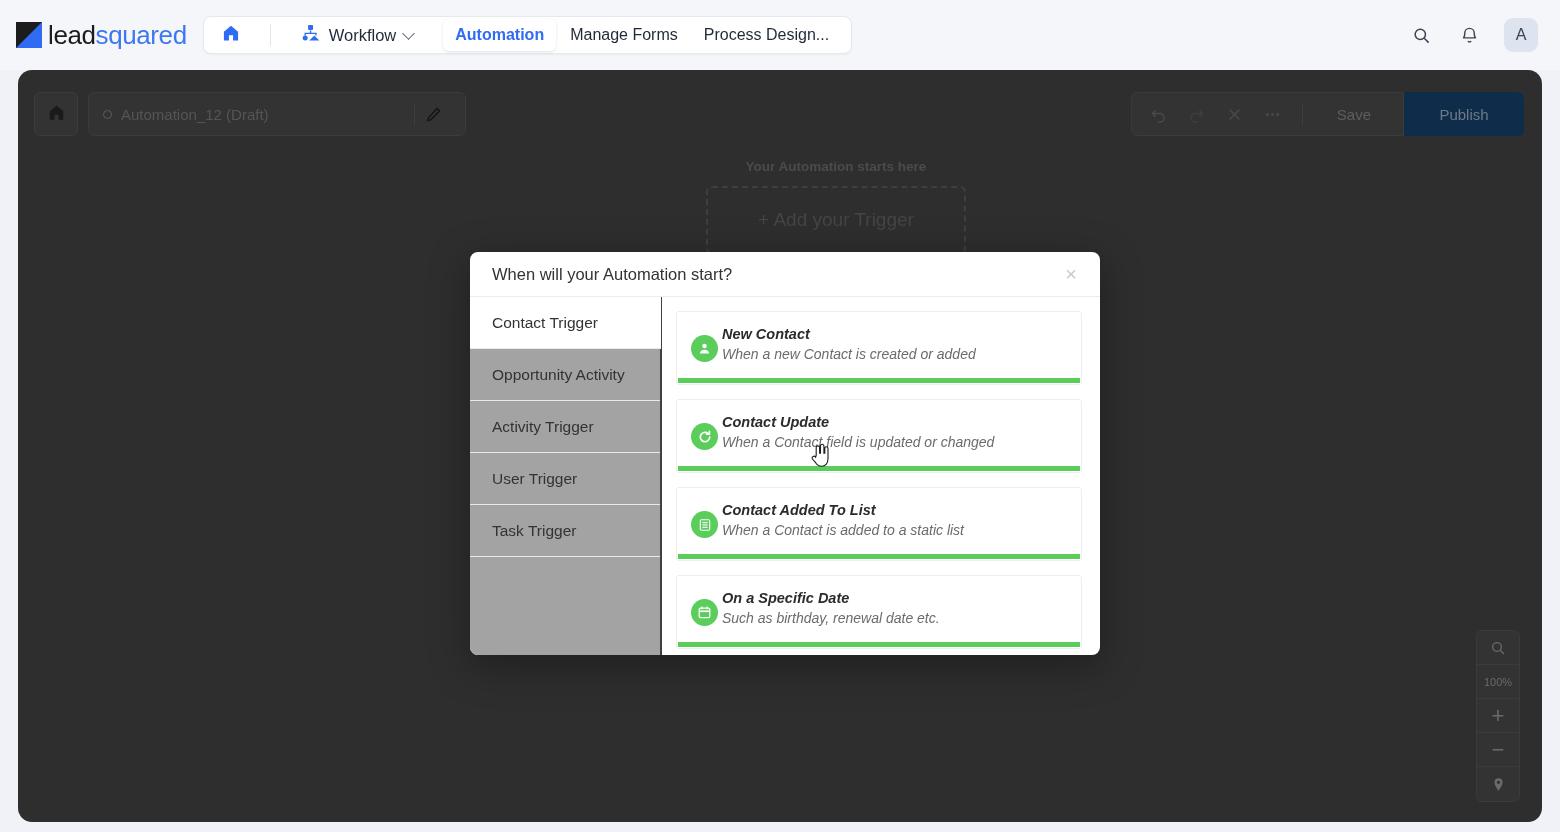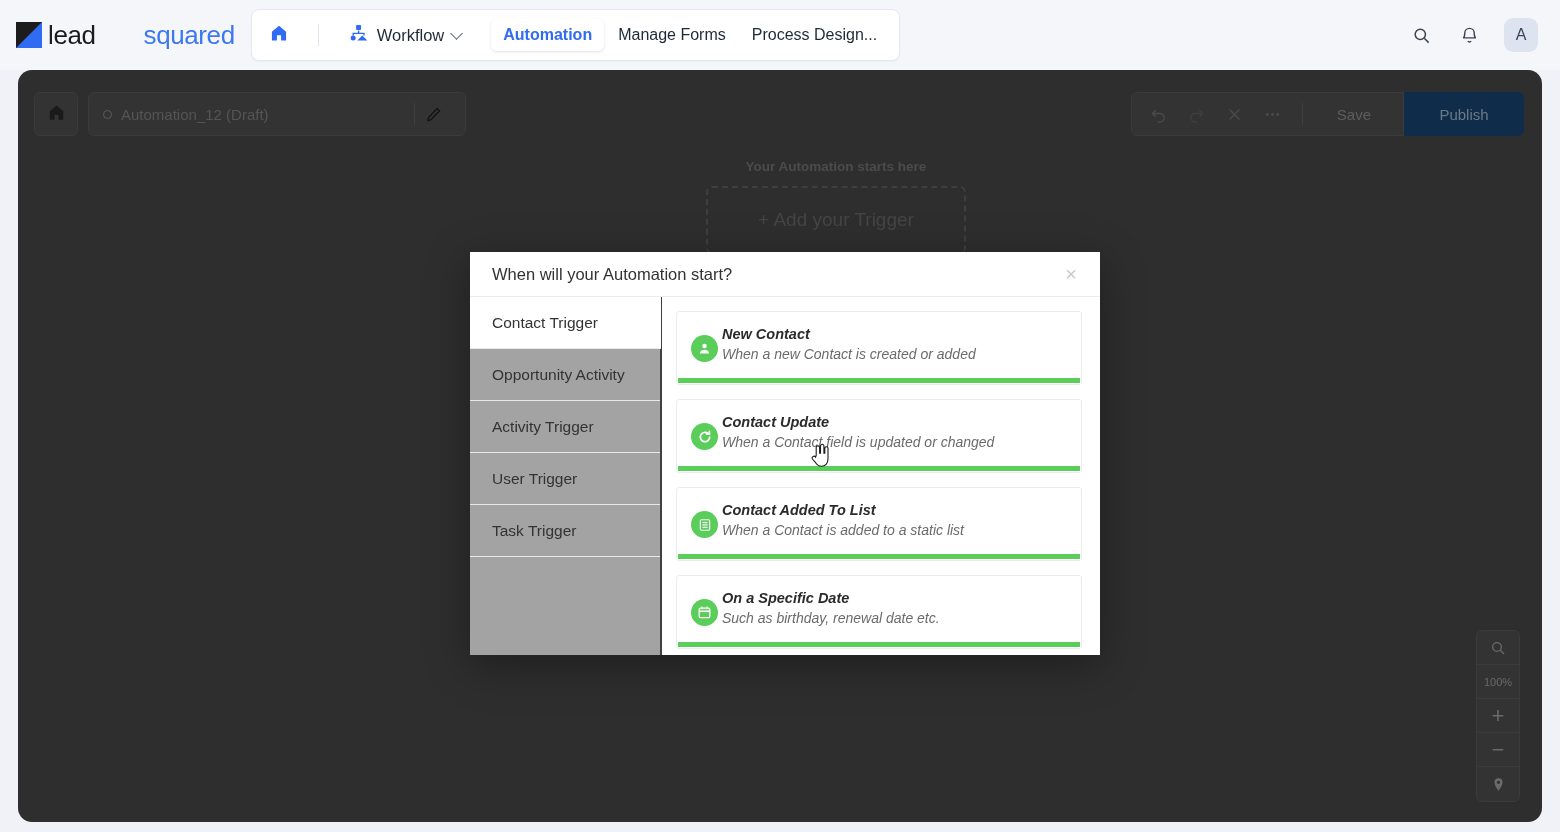--- a/index.html
+++ b/index.html
@@ -20,25 +20,25 @@
   }
   .logo-wrap{ display:flex; align-items:center; margin-left:16px; gap:6px; }
   .logo-mark{ width:26px; height:26px; position:relative; }
   .logo-mark .sq{ position:absolute; inset:0; background:#2f6bf3; }
   .logo-mark .tri{
     position:absolute; left:0; top:0; width:0; height:0;
     border-left:26px solid #1c1c1c; border-bottom:26px solid transparent;
   }
   .logo-text{ font-size:26px; letter-spacing:-0.4px; }
   .logo-text .a{ color:#1c1c1c; }
-  .logo-text .b{ color:#3d78f0;margin-left:48px; }
+  .logo-text .b{ color:#3d78f0; }
 
   .navpill{
     margin-left:16px;
-    height:52px;
+    height:38px;
     background:#ffffff;
     border:1px solid #e3e8f1;
     border-radius:8px;
     display:flex; align-items:center;
     padding:0 10px; gap:16px;
     box-shadow:0 1px 2px rgba(16,24,40,.04);
   }
   .nav-home{
     width:34px; height:34px; display:flex; align-items:center; justify-content:center;
     border-radius:6px; cursor:pointer;
@@ -116,21 +116,21 @@
   }
   .zc{ height:34px; width:100%; display:flex; align-items:center; justify-content:center;
        border-bottom:1px solid #3b3b3b; cursor:pointer; }
   .zc:last-child{ border-bottom:none; }
   .zc.lbl{ font-size:11px; color:#6a6a6a; cursor:default; }
   .zc .plus, .zc .minus{ color:#6a6a6a; font-size:22px; line-height:1; }
 
   
   .modal{
     position:absolute; left:470px; top:252px; width:630px; height:403px;
-    background:#ffffff; border-radius:0; overflow:hidden;
+    background:#ffffff; border-radius:8px; overflow:hidden;
     box-shadow:0 10px 40px rgba(0,0,0,.35);
     z-index:40;
   }
   .modal-head{
     height:45px; border-bottom:1px solid #ececec;
     display:flex; align-items:center; padding:0 16px 0 22px;
   }
   .modal-title{ font-size:16.5px; color:#333333; }
   .modal-x{
     margin-left:auto; width:26px; height:26px; display:flex; align-items:center; justify-content:center;

